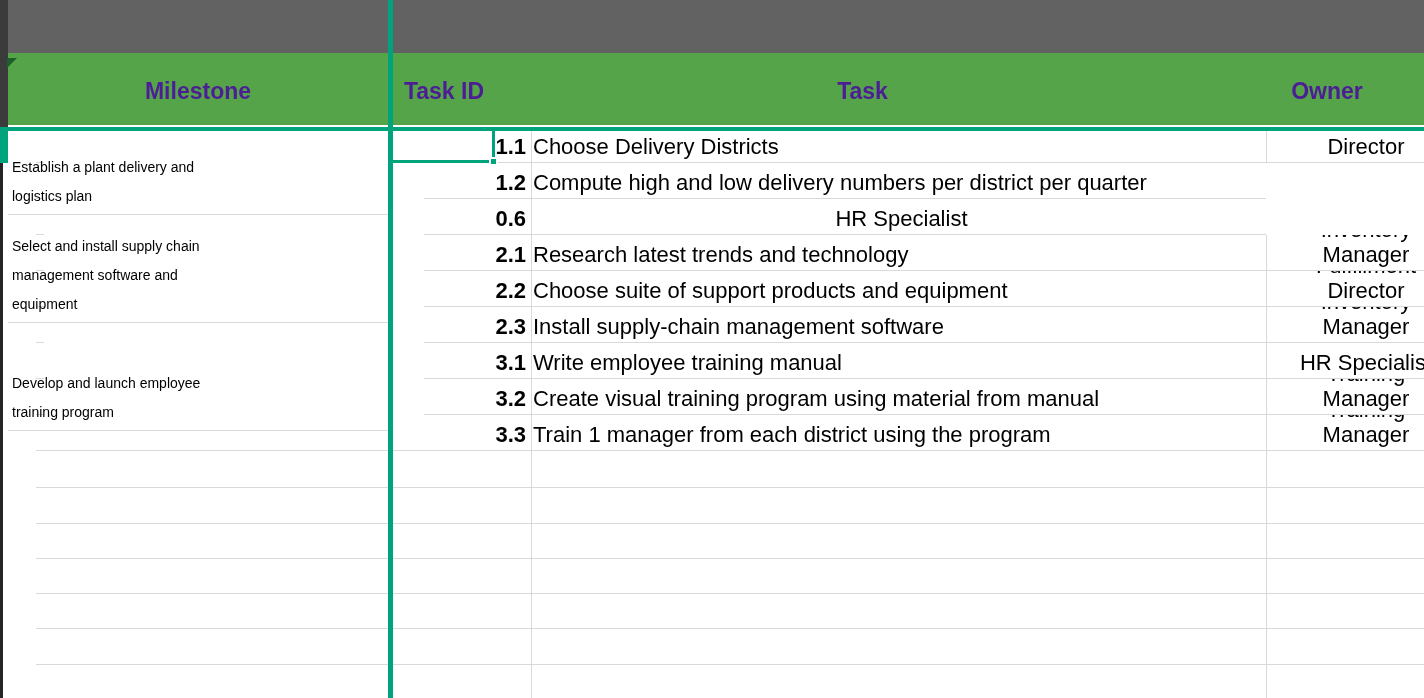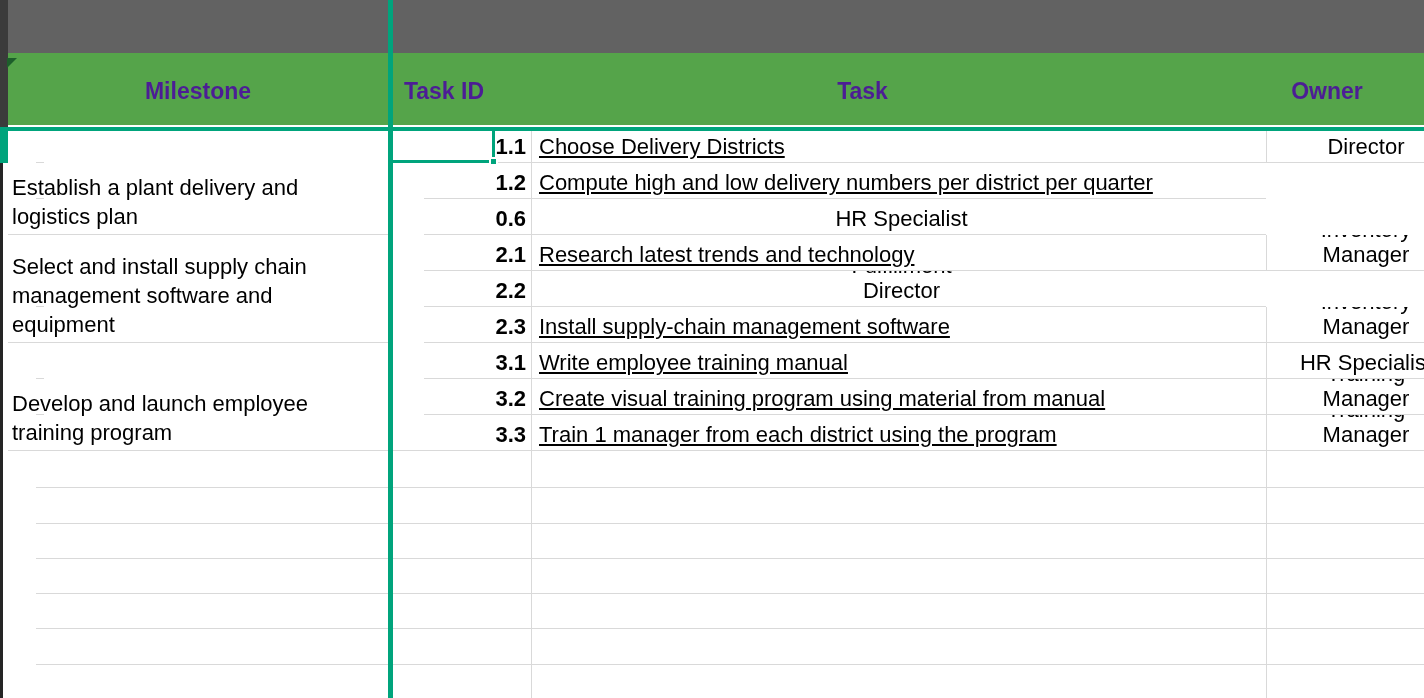--- a/index.html
+++ b/index.html
@@ -52,29 +52,29 @@
   
   .body{position:absolute;left:0;top:127px;width:1424px;z-index:1;}
   .row{display:grid;grid-template-columns:8px 380px 107px 735px 194px;height:36px;margin-left:36px;}
   .row.r37{height:37px;} .row.r35{height:35px;}
   .cell{overflow:hidden;display:flex;flex-direction:column;justify-content:flex-end;
         font-size:22px;line-height:25px;}
   .c-stub{border-bottom:1px solid var(--grid);}
   .c-mile{}
   .c-mile.bb{border-bottom:1px solid var(--grid);}
   .c-id{border-bottom:1px solid var(--grid);font-weight:bold;text-align:right;padding:0 5px 3px 0;}
-  .c-task{border-bottom:1px solid var(--grid);border-left:1px solid var(--grid);padding:0 4px 3px 7px;white-space:nowrap;text-decoration:underline;}
+  .c-task{border-bottom:1px solid var(--grid);border-left:1px solid var(--grid);padding:0 4px 3px 1px;white-space:nowrap;}
   .c-owner{border-bottom:1px solid var(--grid);border-left:1px solid var(--grid);padding:12px 2px 3px 7px;white-space:pre-line;text-align:center;}
 
   
   .milestone-layer{position:absolute;left:8px;top:127px;width:380px;z-index:2;}
   .mgroup{
-    position:absolute;left:0;width:380px;height:108px;
+    position:absolute;left:0;width:380px;height:88px;
     display:flex;flex-direction:column;justify-content:flex-end;
-    font-size:22px;line-height:29px;white-space:pre-line;
+    font-size:14px;line-height:29px;white-space:pre-line;
     padding:0 6px 3px 4px;
     border-bottom:1px solid var(--grid);
     background:transparent;
   }
   .mg0{top:0;} .mg1{top:108px;} .mg2{top:216px;}
 
   
   .freeze-vline{position:absolute;left:388px;top:0;width:5px;height:698px;background:var(--teal);z-index:3;}
   .freeze-hline{position:absolute;left:0;top:127px;width:1424px;height:4px;background:var(--teal);z-index:3;}
 
@@ -129,20 +129,21 @@
       <div class="cell c-mile"></div>
       <div class="cell c-id">2.1</div>
       <div class="cell c-task">Research latest trends and technology</div>
       <div class="cell c-owner">Inventory
 Manager</div>
     </div>
     <div class="row">
       <div class="cell c-stub"></div>
       <div class="cell c-mile"></div>
       <div class="cell c-id">2.2</div>
+      <div class="cell c-task">Choose suite of support products and equipment</div>
       <div class="cell c-owner">Fulfillment
 Director</div>
     </div>
     <div class="row">
       <div class="cell c-stub"></div>
       <div class="cell c-mile"></div>
       <div class="cell c-id">2.3</div>
       <div class="cell c-task">Install supply-chain management software</div>
       <div class="cell c-owner">Inventory
 Manager</div>

